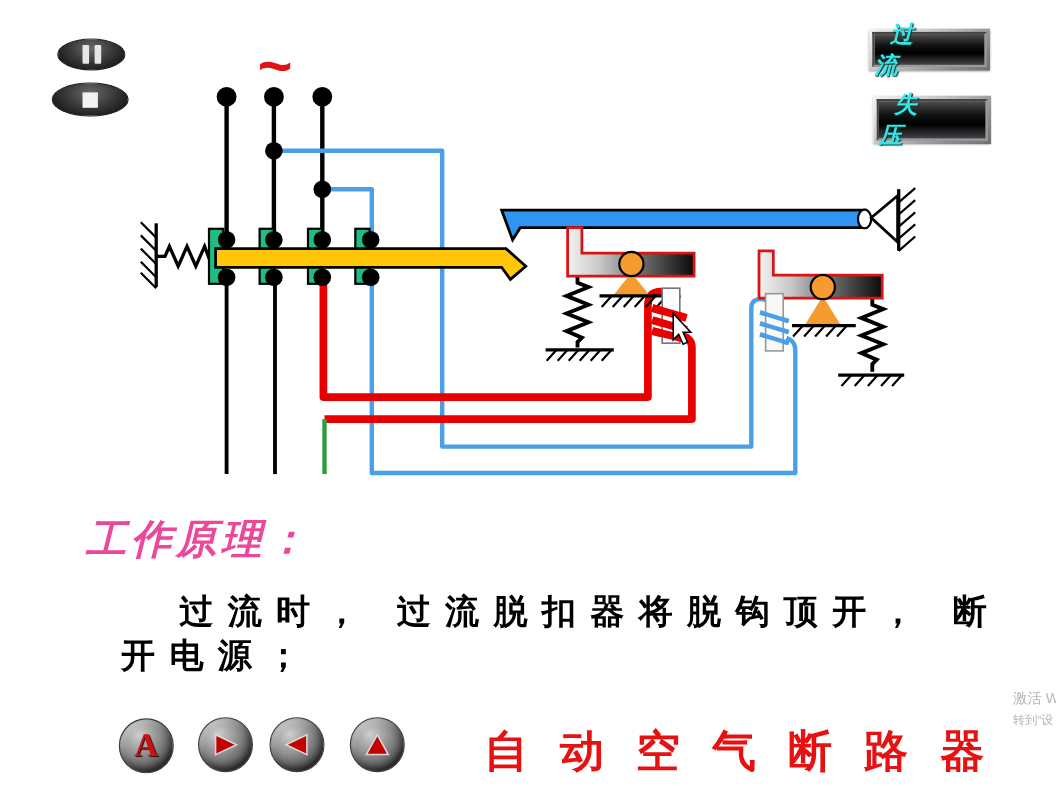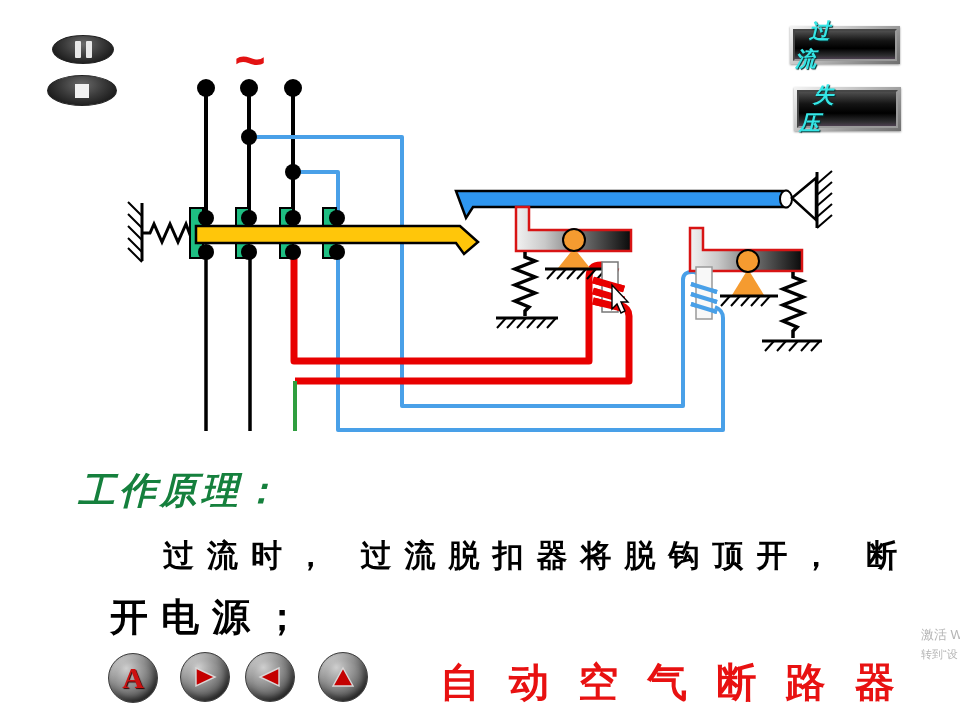--- a/index.html
+++ b/index.html
@@ -20,26 +20,26 @@
     box-shadow:0 1px 2px rgba(0,0,0,.4);}
   .trigger-btn .inner{width:100%;height:100%;border:2px inset #9a9a9a;
     background:linear-gradient(180deg,#4e4e4e 0%,#141414 35%,#000 62%,#2e2e30 88%,#4d4050 100%);
     display:flex;align-items:center;}
   .trigger-btn .lbl{color:#35e6e6;font-weight:bold;font-size:21px;letter-spacing:14px;
     text-indent:14px;font-style:italic;text-shadow:1px 1px 1px #033;}
 
   
   .ac-tilde{position:absolute;left:222px;top:36px;width:56px;color:#e31212;
     font-size:54px;font-weight:bold;line-height:48px;text-align:center;}
-  .heading{position:absolute;left:78px;top:466px;color:#15803d;font-weight:bold;
+  .heading{position:absolute;left:78px;top:466px;color:#ec4899;font-weight:bold;
     font-style:italic;font-size:37px;letter-spacing:4px;}
   .desc1{position:absolute;left:163px;top:535px;color:#000;font-weight:bold;
     font-size:31px;letter-spacing:13px;white-space:nowrap;text-align:center;}
   .desc2{position:absolute;left:110px;top:575px;color:#000;font-weight:bold;
-    font-size:38px;letter-spacing:13px;white-space:nowrap;margin-top:17px;}
+    font-size:31px;letter-spacing:13px;white-space:nowrap;}
   .footer-title{position:absolute;left:440px;top:655px;color:#e81111;font-weight:bold;
     font-size:40px;letter-spacing:9px;white-space:nowrap;}
   .watermark{position:absolute;left:921px;top:626px;width:39px;overflow:hidden;color:#b5b5b5;}
   .watermark .w1{font-size:13px;white-space:nowrap;}
   .watermark .w2{font-size:11px;white-space:nowrap;margin-top:3px;}
 
   
   .nav-btn{position:absolute;width:50px;height:50px;border-radius:50%;cursor:pointer;
     background:radial-gradient(circle at 36% 30%, #cfcfcf 0%, #8f8f8f 40%, #4c4c4c 75%, #2b2b2b 100%);
     border:1px solid #3c3c3c;display:flex;align-items:center;justify-content:center;

